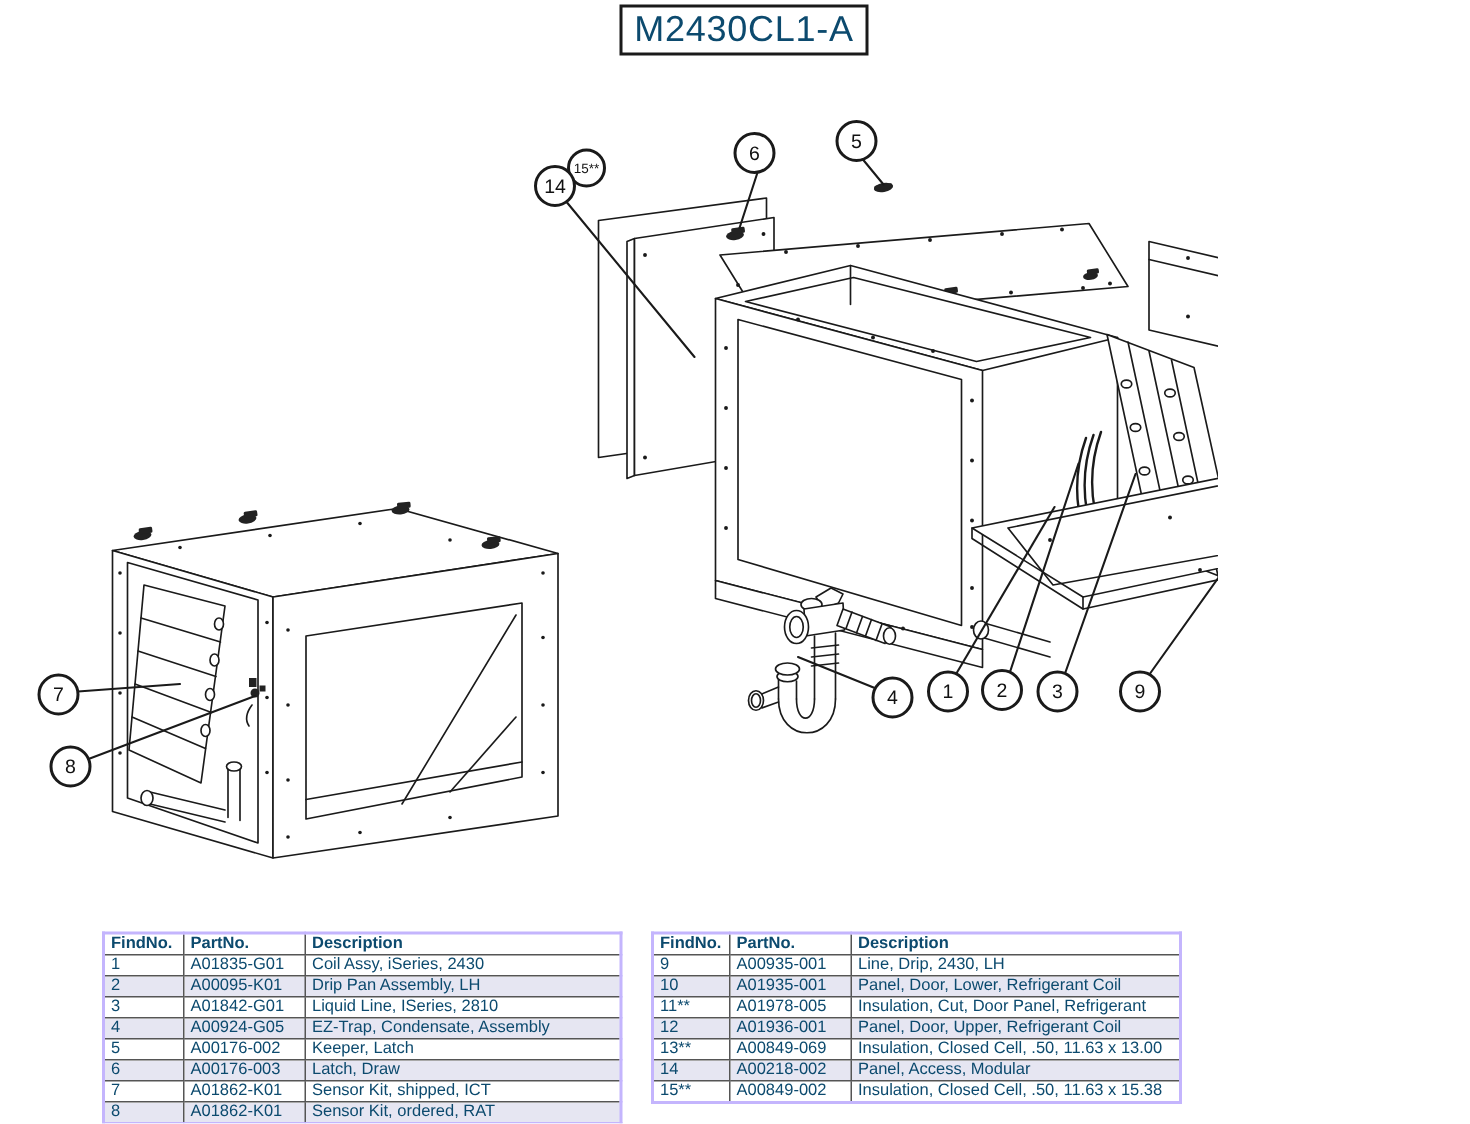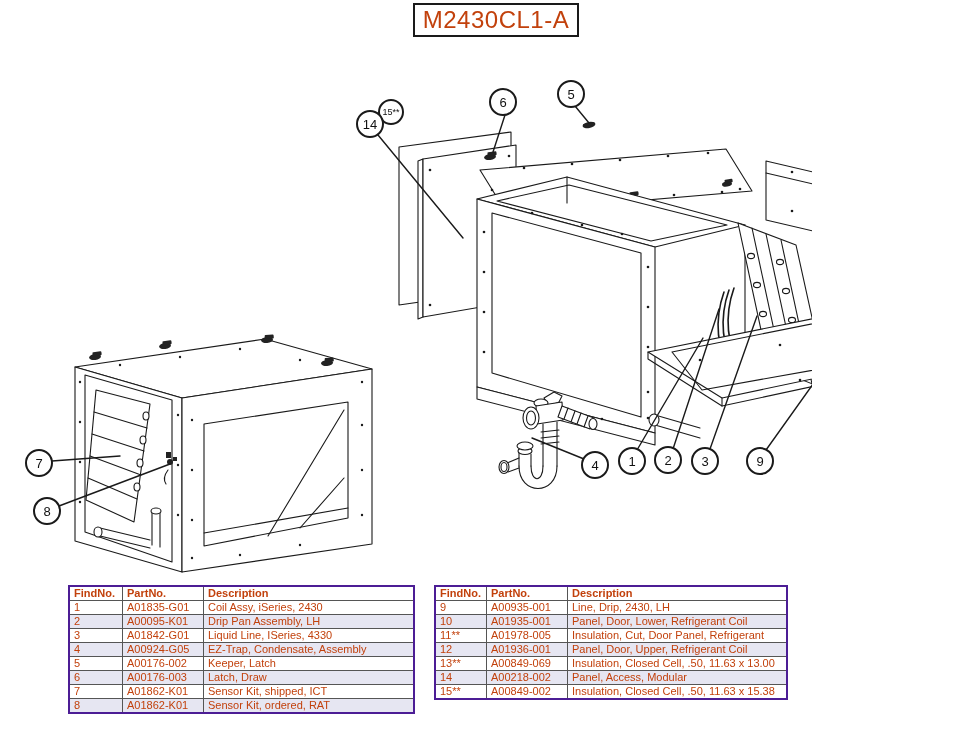--- a/index.html
+++ b/index.html
@@ -1,31 +1,31 @@
 <!DOCTYPE html>
 <html><head>
 <meta charset="utf-8">
 <style>
   html,body{margin:0;padding:0;background:#fff;}
   .page{position:relative;width:812px;height:749px;background:#fff;overflow:hidden;
-        font-family:"Liberation Sans", sans-serif;color:#c2410c;}
+        font-family:"Liberation Sans", sans-serif;color:#0c4a6e;}
   .title-box{position:absolute;left:413px;top:3px;width:162px;height:30px;
              border:2px solid #1a1a1a;display:flex;align-items:center;justify-content:center;
              font-size:24px;letter-spacing:.5px;background:#fff;}
   svg.diagram{position:absolute;left:0;top:0;}
   svg .ln{stroke:#1a1a1a;fill:none;stroke-width:1.1;stroke-linejoin:round;stroke-linecap:round;}
   svg .face{stroke:#1a1a1a;fill:#fff;stroke-width:1.1;stroke-linejoin:round;}
   svg .dark{fill:#222;stroke:none;}
   svg .dot{fill:#1a1a1a;stroke:none;}
   svg .callout-circle{fill:#fff;stroke:#1a1a1a;stroke-width:2;}
   svg .callout-text{font-family:"Liberation Sans",sans-serif;font-size:13px;fill:#111;
                     text-anchor:middle;stroke:none;}
   svg .callout-text.small{font-size:9px;}
-  table.parts{position:absolute;border-collapse:collapse;border:2px solid #4c1d95;
-              table-layout:fixed;background:#fff;}
+  table.parts{position:absolute;border-collapse:collapse;border:2px solid #c4b5fd;
+              table-layout:fixed;background:#fff;margin-top:36px;}
   table.parts th, table.parts td{border:1px solid #555;font-size:11px;line-height:13px;
               height:13px;padding:0 4px;text-align:left;white-space:nowrap;overflow:hidden;}
   table.parts th{font-weight:bold;}
   table.parts tbody tr:nth-child(even){background:#e6e6f2;}
   .tbl-left{left:68px;top:585px;width:347px;}
   .tbl-left th:nth-child(1){width:44px}.tbl-left th:nth-child(2){width:72px}
   .tbl-right{left:434px;top:585px;width:354px;}
   .tbl-right th:nth-child(1){width:42px}.tbl-right th:nth-child(2){width:72px}
   .note-box{position:absolute;left:432px;top:711px;width:364px;border:2px solid #2a2a2a;
             background:#fff;font-size:11.5px;line-height:14px;padding:2px 5px;}
@@ -384,21 +384,21 @@
           <td>Coil Assy, iSeries, 2430</td>
         </tr>
         <tr>
           <td>2</td>
           <td>A00095-K01</td>
           <td>Drip Pan Assembly, LH</td>
         </tr>
         <tr>
           <td>3</td>
           <td>A01842-G01</td>
-          <td>Liquid Line, ISeries, 4330</td>
+          <td>Liquid Line, ISeries, 2810</td>
         </tr>
         <tr>
           <td>4</td>
           <td>A00924-G05</td>
           <td>EZ-Trap, Condensate, Assembly</td>
         </tr>
         <tr>
           <td>5</td>
           <td>A00176-002</td>
           <td>Keeper, Latch</td>

